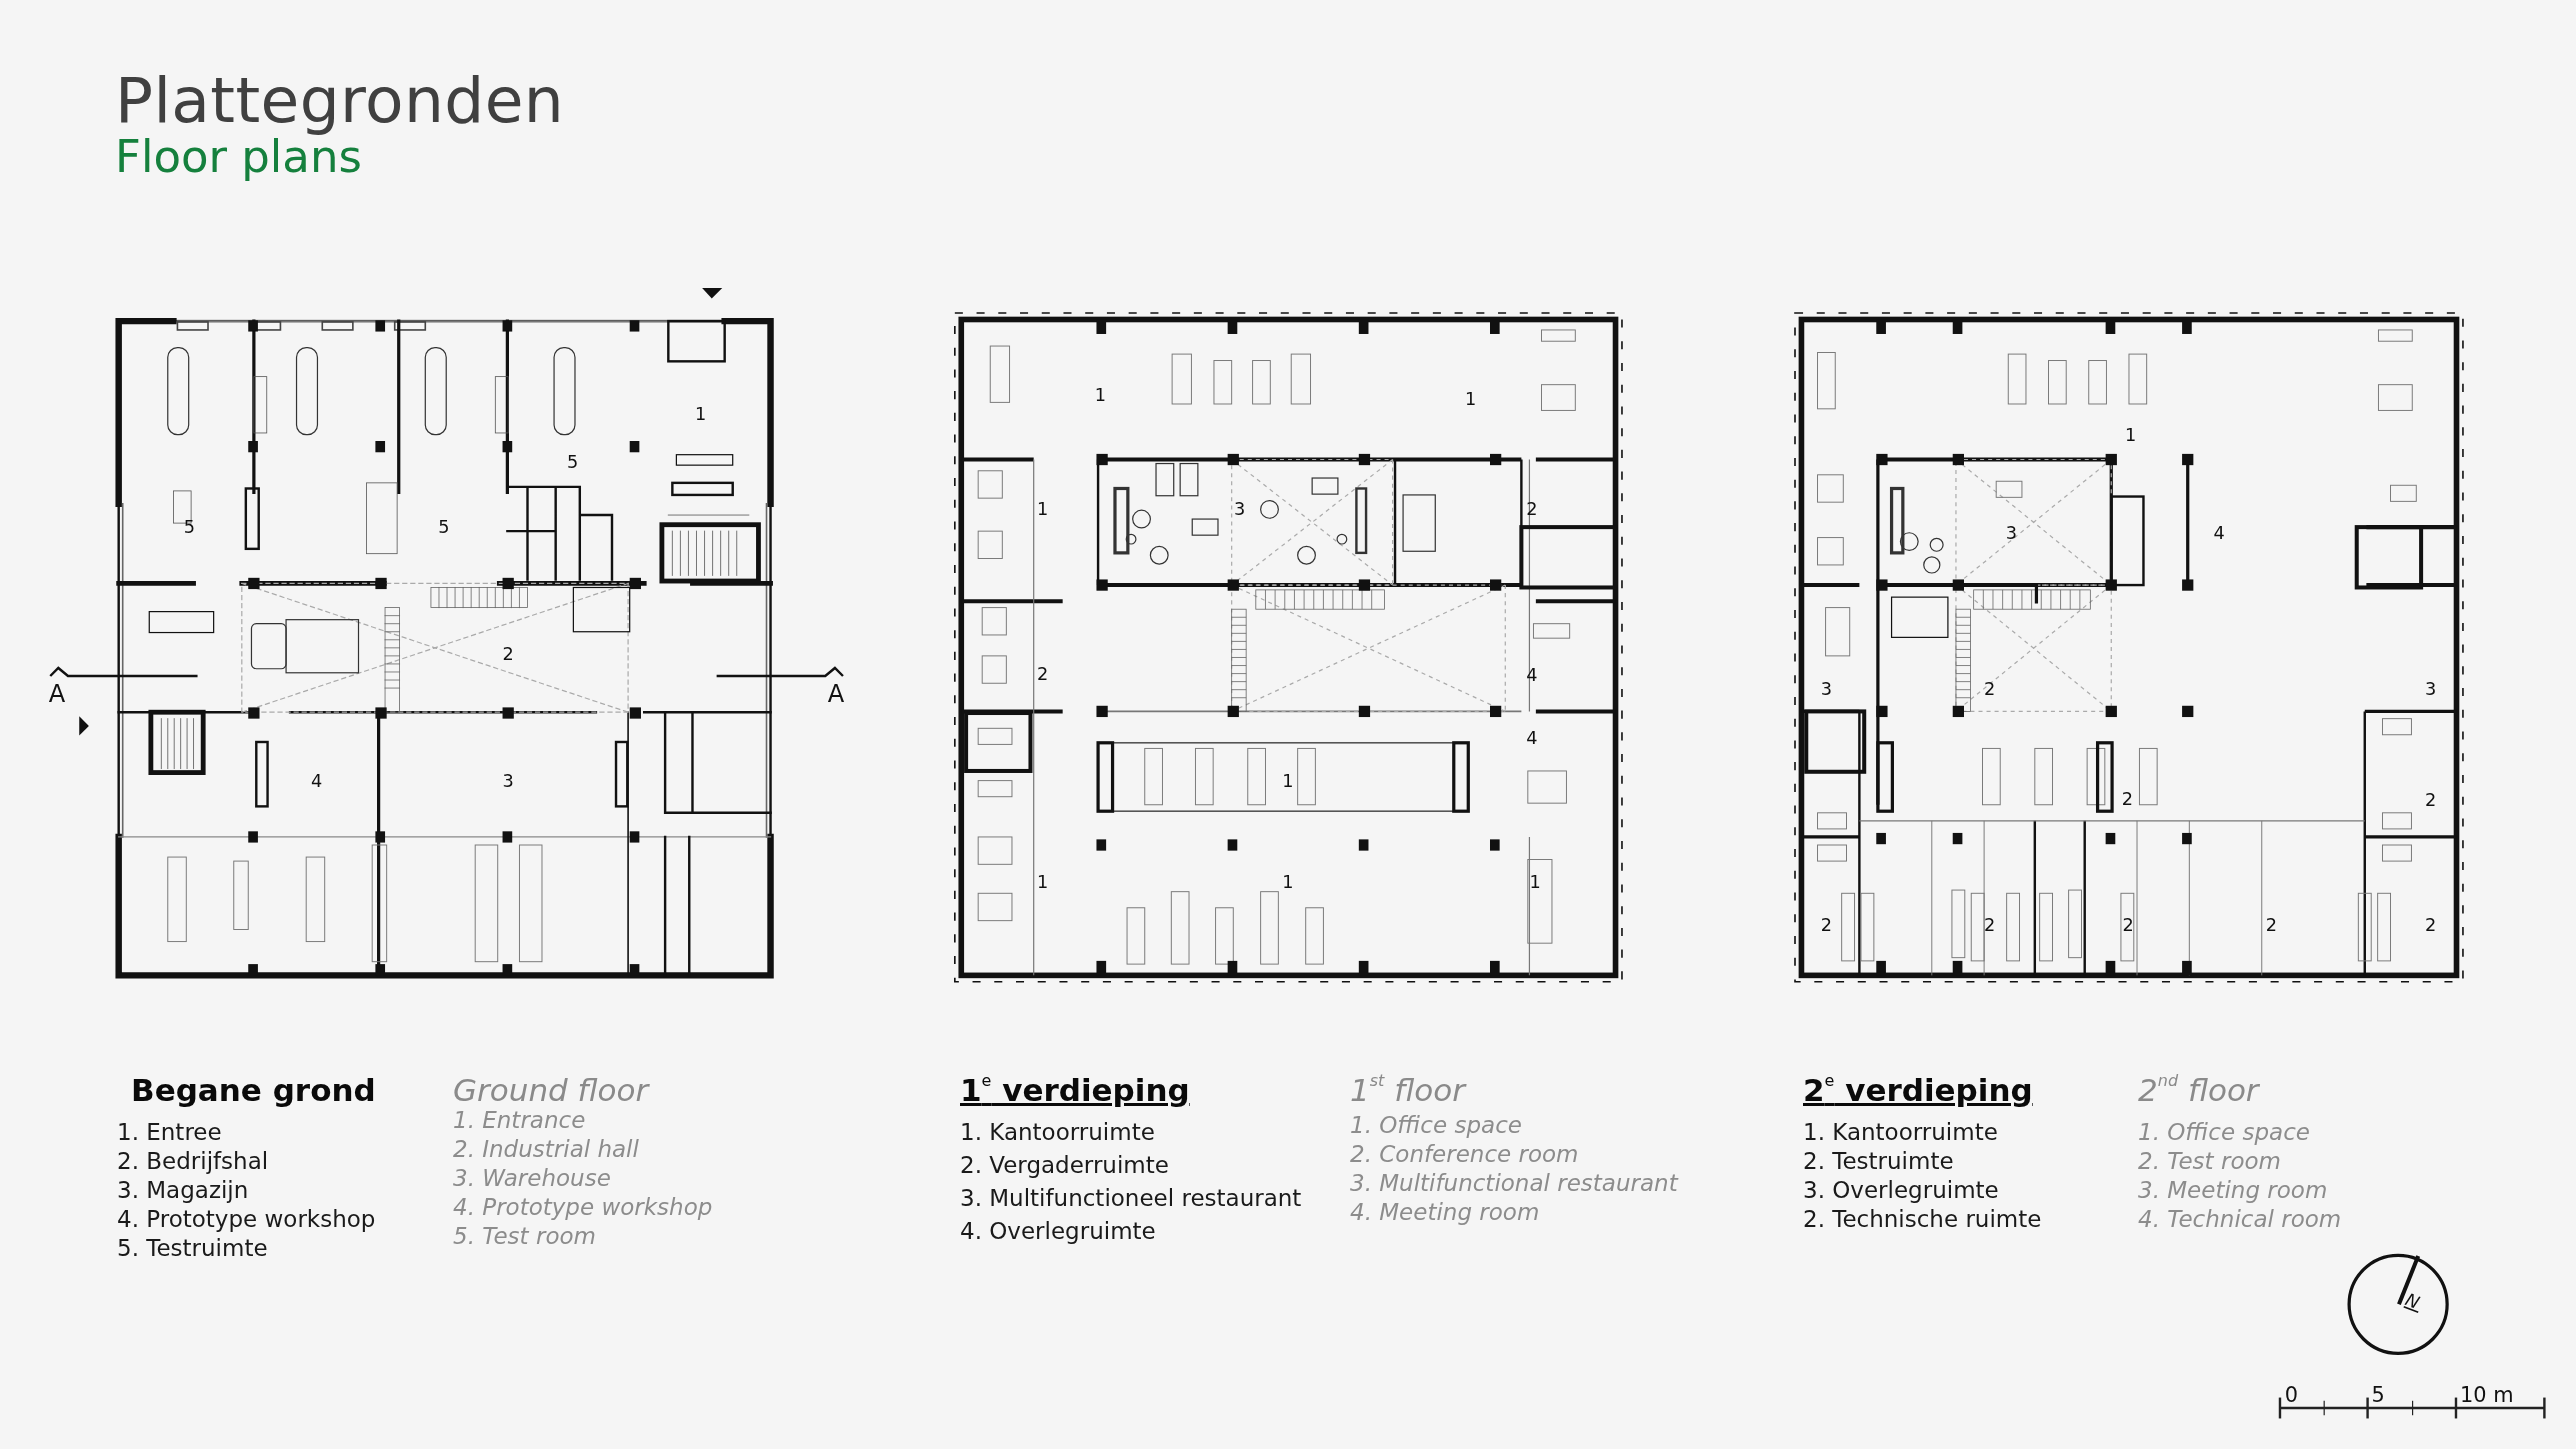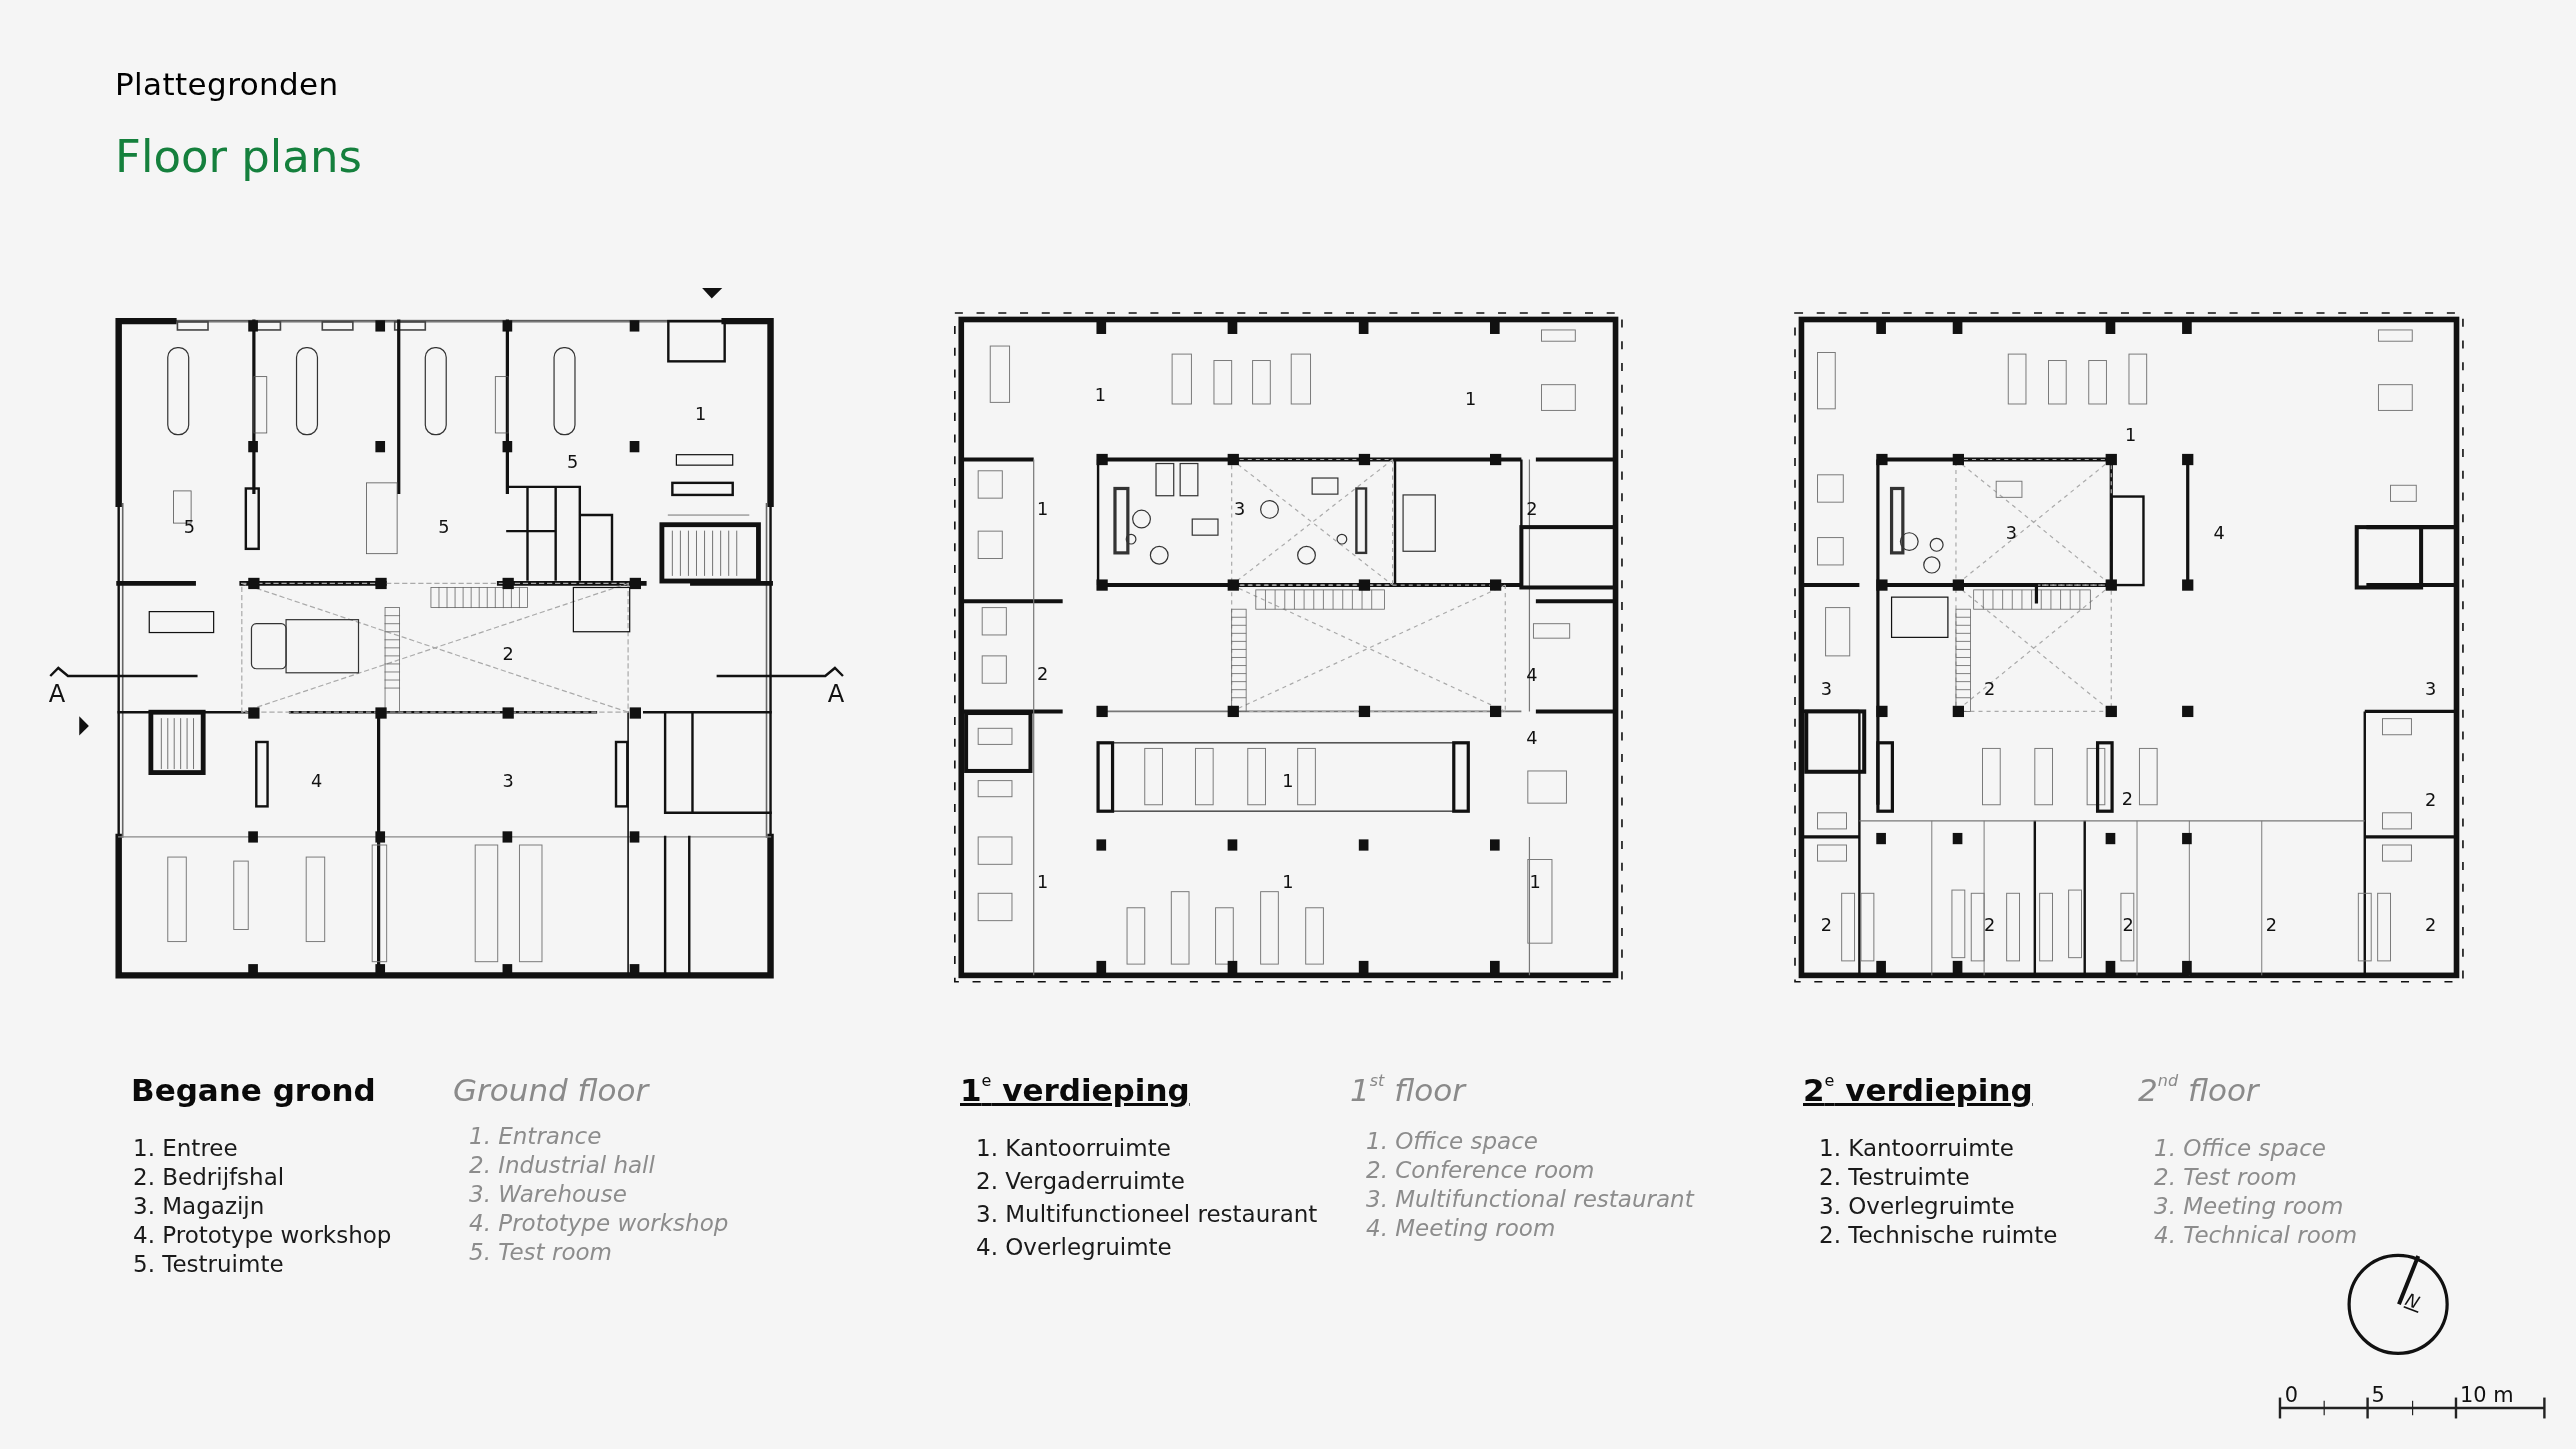--- a/index.html
+++ b/index.html
@@ -1,27 +1,27 @@
 <!DOCTYPE html>
 <html style="font-size:13px"><head>
 <meta charset="utf-8">
 <style>
   html,body{margin:0;padding:0;}
   body{width:2576px;height:1449px;background:#f5f5f5;position:relative;overflow:hidden;
        font-family:"DejaVu Sans","Liberation Sans",sans-serif;color:#111;}
   .abs{position:absolute;}
-  .title{left:115px;top:69px;font-size:31px;font-weight:400;letter-spacing:0.4px;color:#000000;line-height:1;}
+  .title{left:115px;top:69px;font-size:63px;font-weight:400;letter-spacing:0.4px;color:#404040;line-height:1;}
   .subtitle{left:115px;top:134px;font-size:45px;color:#15803d;line-height:1;}
   .plan{position:absolute;}
   .plan svg{display:block;overflow:visible;}
   .leg-h{font-size:31px;font-weight:700;color:#0a0a0a;line-height:1;white-space:nowrap;}
   .leg-h sup{font-size:16px;font-weight:400;vertical-align:top;position:relative;top:-1.6px;}
   .leg-h-en{font-size:31px;font-style:italic;color:#8a8a8a;line-height:1;white-space:nowrap;}
   .leg-h-en sup{font-size:16px;vertical-align:top;position:relative;top:-1.6px;}
-  .leg-list{list-style:none;margin:16px;padding:0;font-size:23px;color:#1a1a1a;white-space:nowrap;}
+  .leg-list{list-style:none;margin:0;padding:0;font-size:23px;color:#1a1a1a;white-space:nowrap;}
   .leg-list.en{color:#8c8c8c;font-style:italic;}
   .leg-list li{line-height:29px;}
   .leg-list.tall li{line-height:33px;}
   .room-lbl{font-family:"DejaVu Sans",sans-serif;font-size:22px;fill:#111;}
   .sect-lbl{font-family:"DejaVu Sans",sans-serif;font-size:30px;fill:#111;}
   .scale-lbl{font-family:"DejaVu Sans",sans-serif;font-size:26px;fill:#111;}
 </style>
 </head>
 <body>
 

